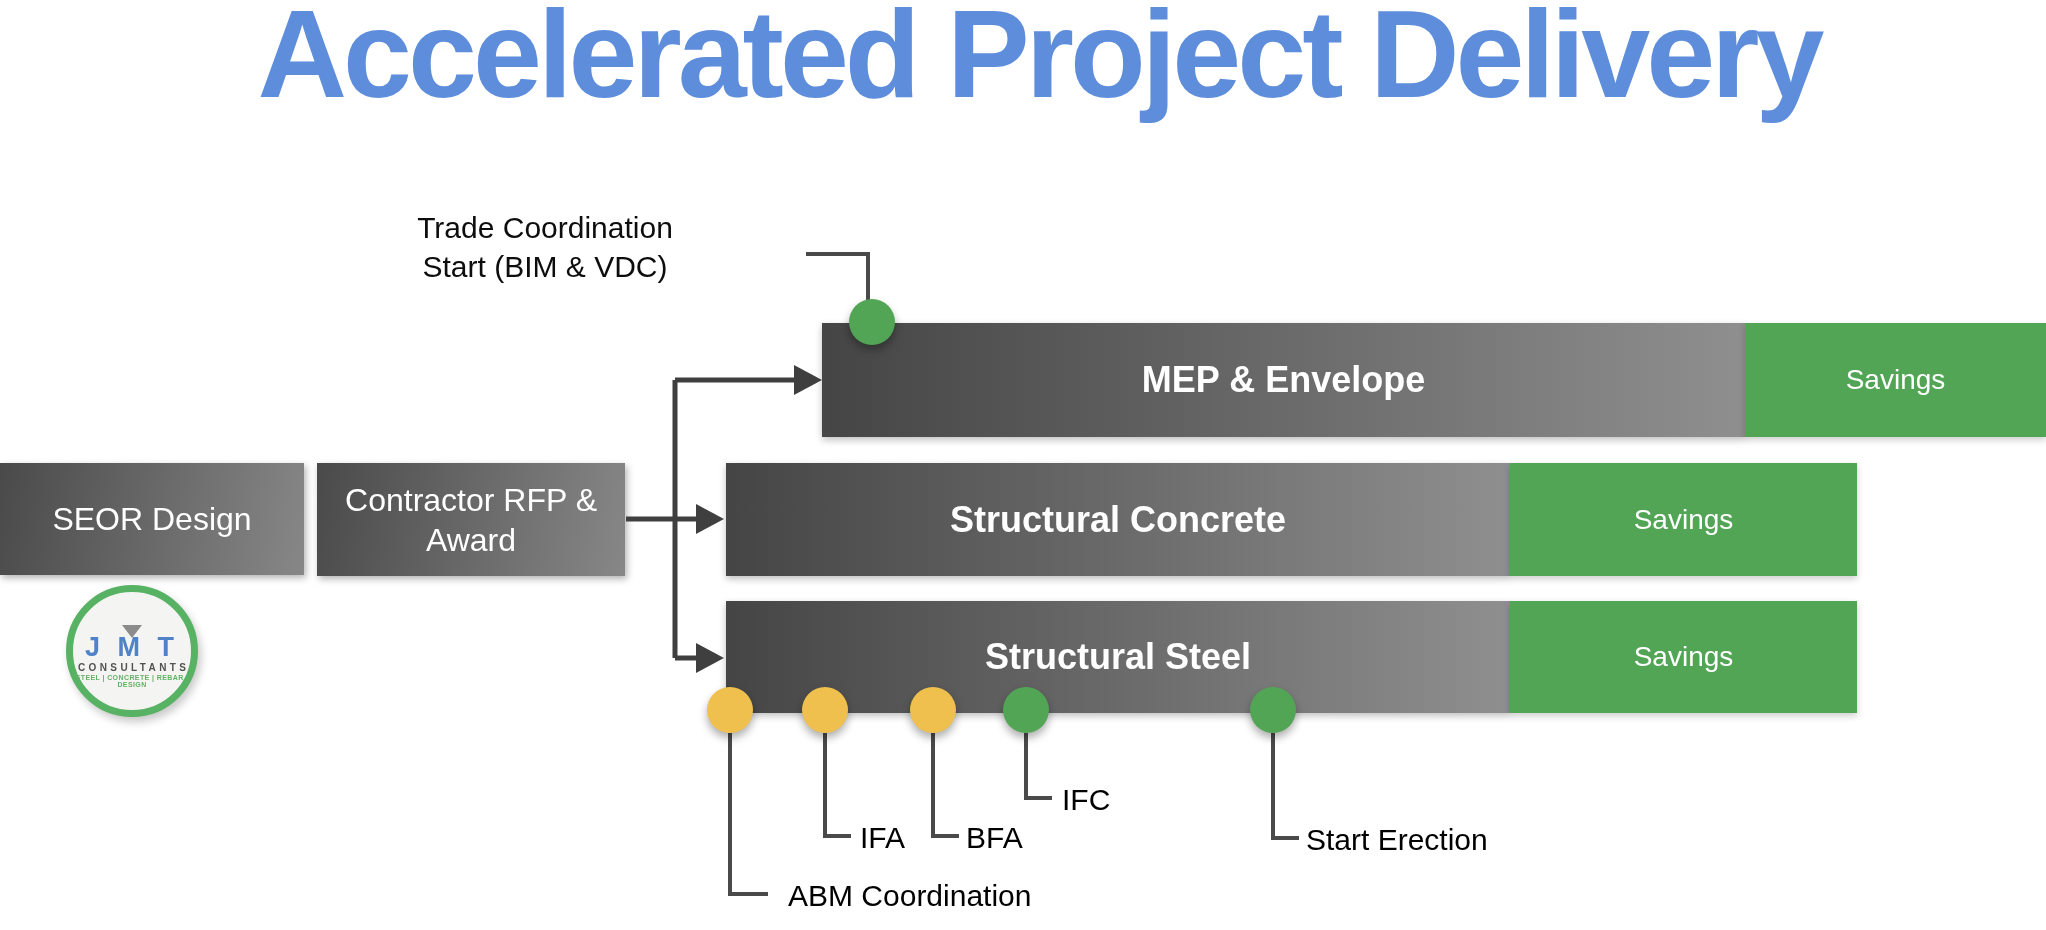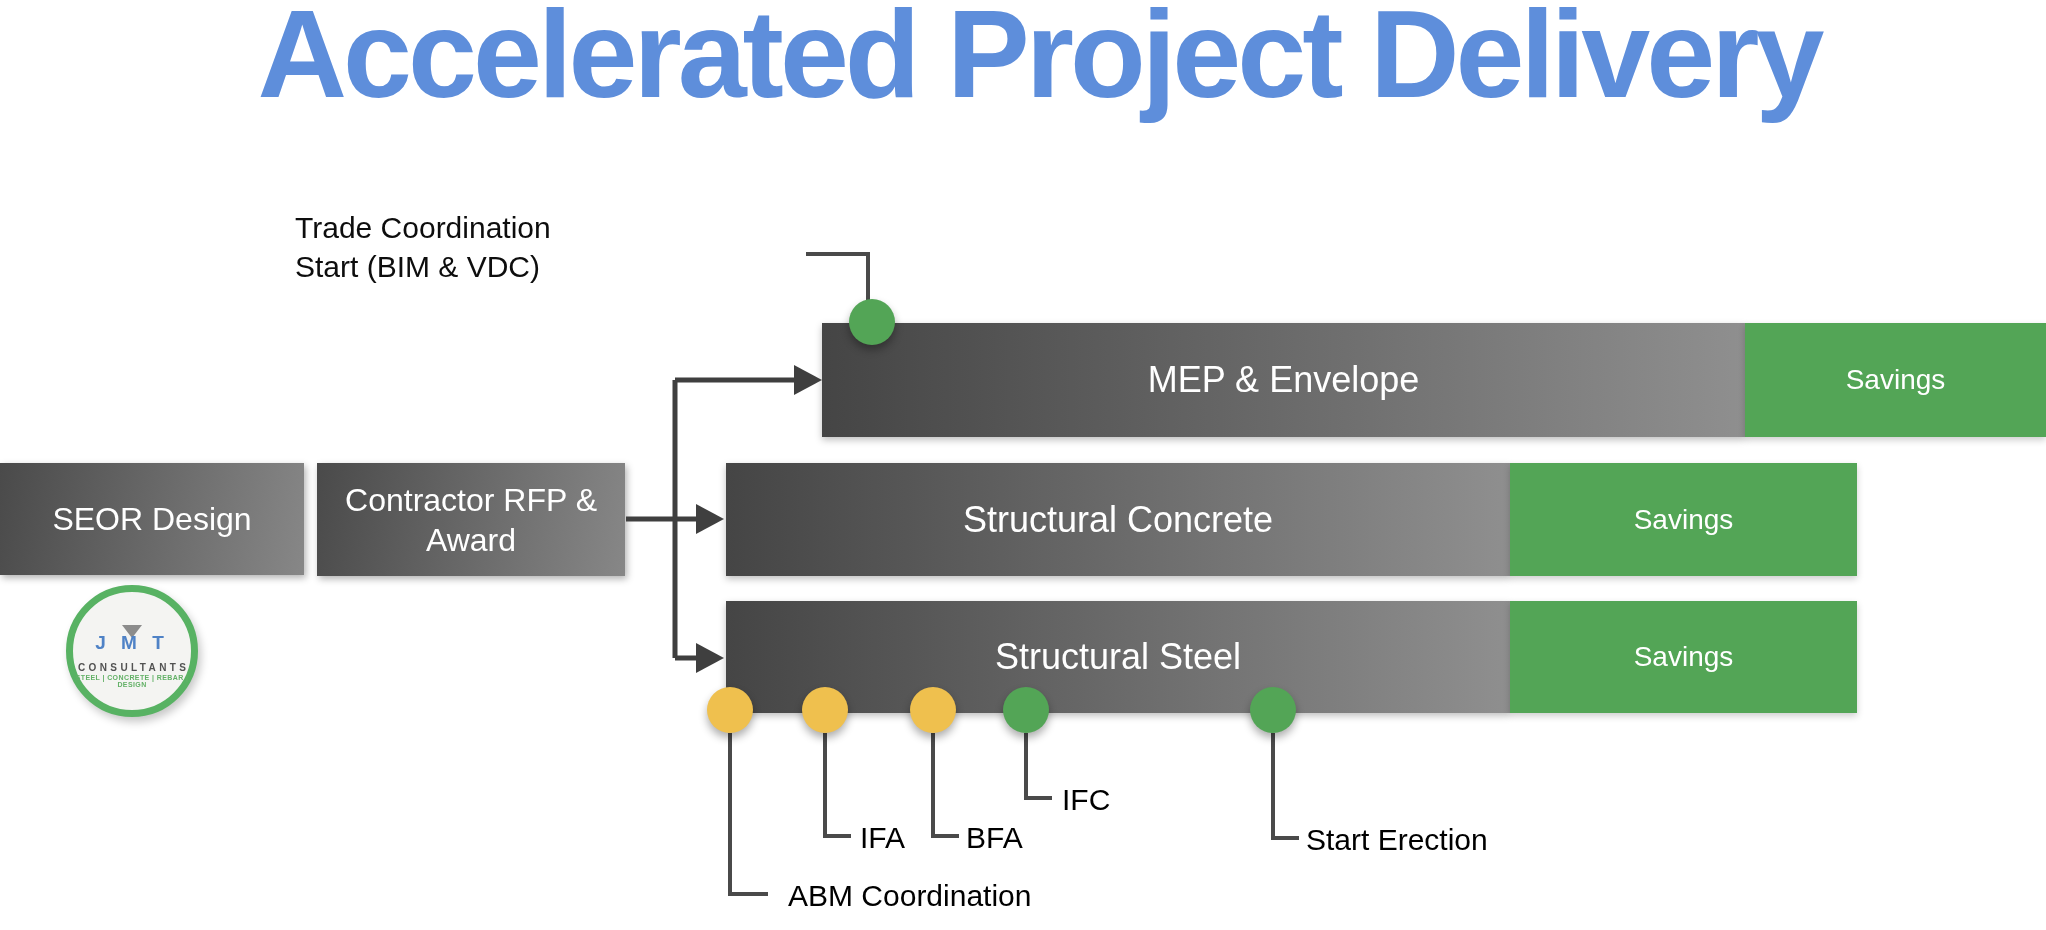--- a/index.html
+++ b/index.html
@@ -14,21 +14,21 @@
   .phase{position:absolute;display:flex;align-items:center;justify-content:center;
          color:#fff;font-size:32px;text-align:center;line-height:1.25;
          background:linear-gradient(100deg,#4a4a4a,#878787);
          box-shadow:2px 3px 7px rgba(0,0,0,.3);z-index:1;}
   .phase.seor{left:0;top:463px;width:304px;height:112px;}
   .phase.rfp{left:317px;top:463px;width:308px;height:113px;padding:0 14px;box-sizing:border-box;}
 
   
   .bar{position:absolute;display:flex;align-items:center;justify-content:center;
        color:#fff;font-size:36px;background:linear-gradient(90deg,#454545,#8f8f8f);
-       box-shadow:0 3px 7px rgba(0,0,0,.25);z-index:1;}
+       box-shadow:0 3px 7px rgba(0,0,0,.25);z-index:1;font-weight:bold;}
   .bar.mep{left:822px;top:323px;width:923px;height:114px;}
   .bar.concrete{left:726px;top:463px;width:784px;height:113px;}
   .bar.steel{left:726px;top:601px;width:784px;height:112px;}
 
   .sav{position:absolute;display:flex;align-items:center;justify-content:center;
        color:#fff;font-size:28px;z-index:1;box-shadow:0 3px 7px rgba(0,0,0,.2);}
   .sav.mep{left:1745px;top:323px;width:301px;height:114px;}
   .sav.concrete{left:1510px;top:463px;width:347px;height:113px;}
   .sav.steel{left:1510px;top:601px;width:347px;height:112px;}
 
@@ -61,30 +61,30 @@
   .cl-h4{left:1273px;top:836px;width:26px;height:4px;}
 
   
   .mlabel{position:absolute;font-size:30px;color:#000000;white-space:nowrap;z-index:2;line-height:1;}
   .ml0{left:788px;top:881px;}
   .ml1{left:860px;top:823px;}
   .ml2{left:966px;top:823px;}
   .ml3{left:1062px;top:785px;}
   .ml4{left:1306px;top:825px;}
 
-  .trade-callout{position:absolute;left:295px;top:208px;width:500px;text-align:left;
+  .trade-callout{position:absolute;left:295px;top:208px;width:500px;text-align:center;
                  font-size:30px;line-height:39px;color:#0d0d0d;z-index:2;}
 
   
   .logo{position:absolute;left:66px;top:585px;width:118px;height:118px;border-radius:50%;
         border:7px solid #58b263;background:#f4f4f2;box-shadow:3px 5px 9px rgba(0,0,0,.22);z-index:1;}
   .logo-tri{position:absolute;left:50%;top:33px;transform:translateX(-50%);width:0;height:0;
             border-left:10px solid transparent;border-right:10px solid transparent;
             border-top:13px solid #8c8c8c;z-index:1;}
-  .logo-letters{position:absolute;top:40px;left:0;right:0;text-align:center;font-size:19px;
+  .logo-letters{position:absolute;top:40px;left:0;right:0;text-align:center;font-size:27px;
                 font-weight:600;letter-spacing:5px;color:#4f82c6;z-index:2;}
   .logo-name{position:absolute;top:70px;left:0;right:0;text-align:center;font-size:10px;
              letter-spacing:3.4px;text-indent:3.4px;color:#525252;font-weight:600;}
   .logo-tagline{position:absolute;top:82px;left:0;right:0;text-align:center;font-size:7px;
                 letter-spacing:.4px;color:#63b167;font-weight:600;}
 </style>
 </head>
 <body>
 
 <div class="stage">

